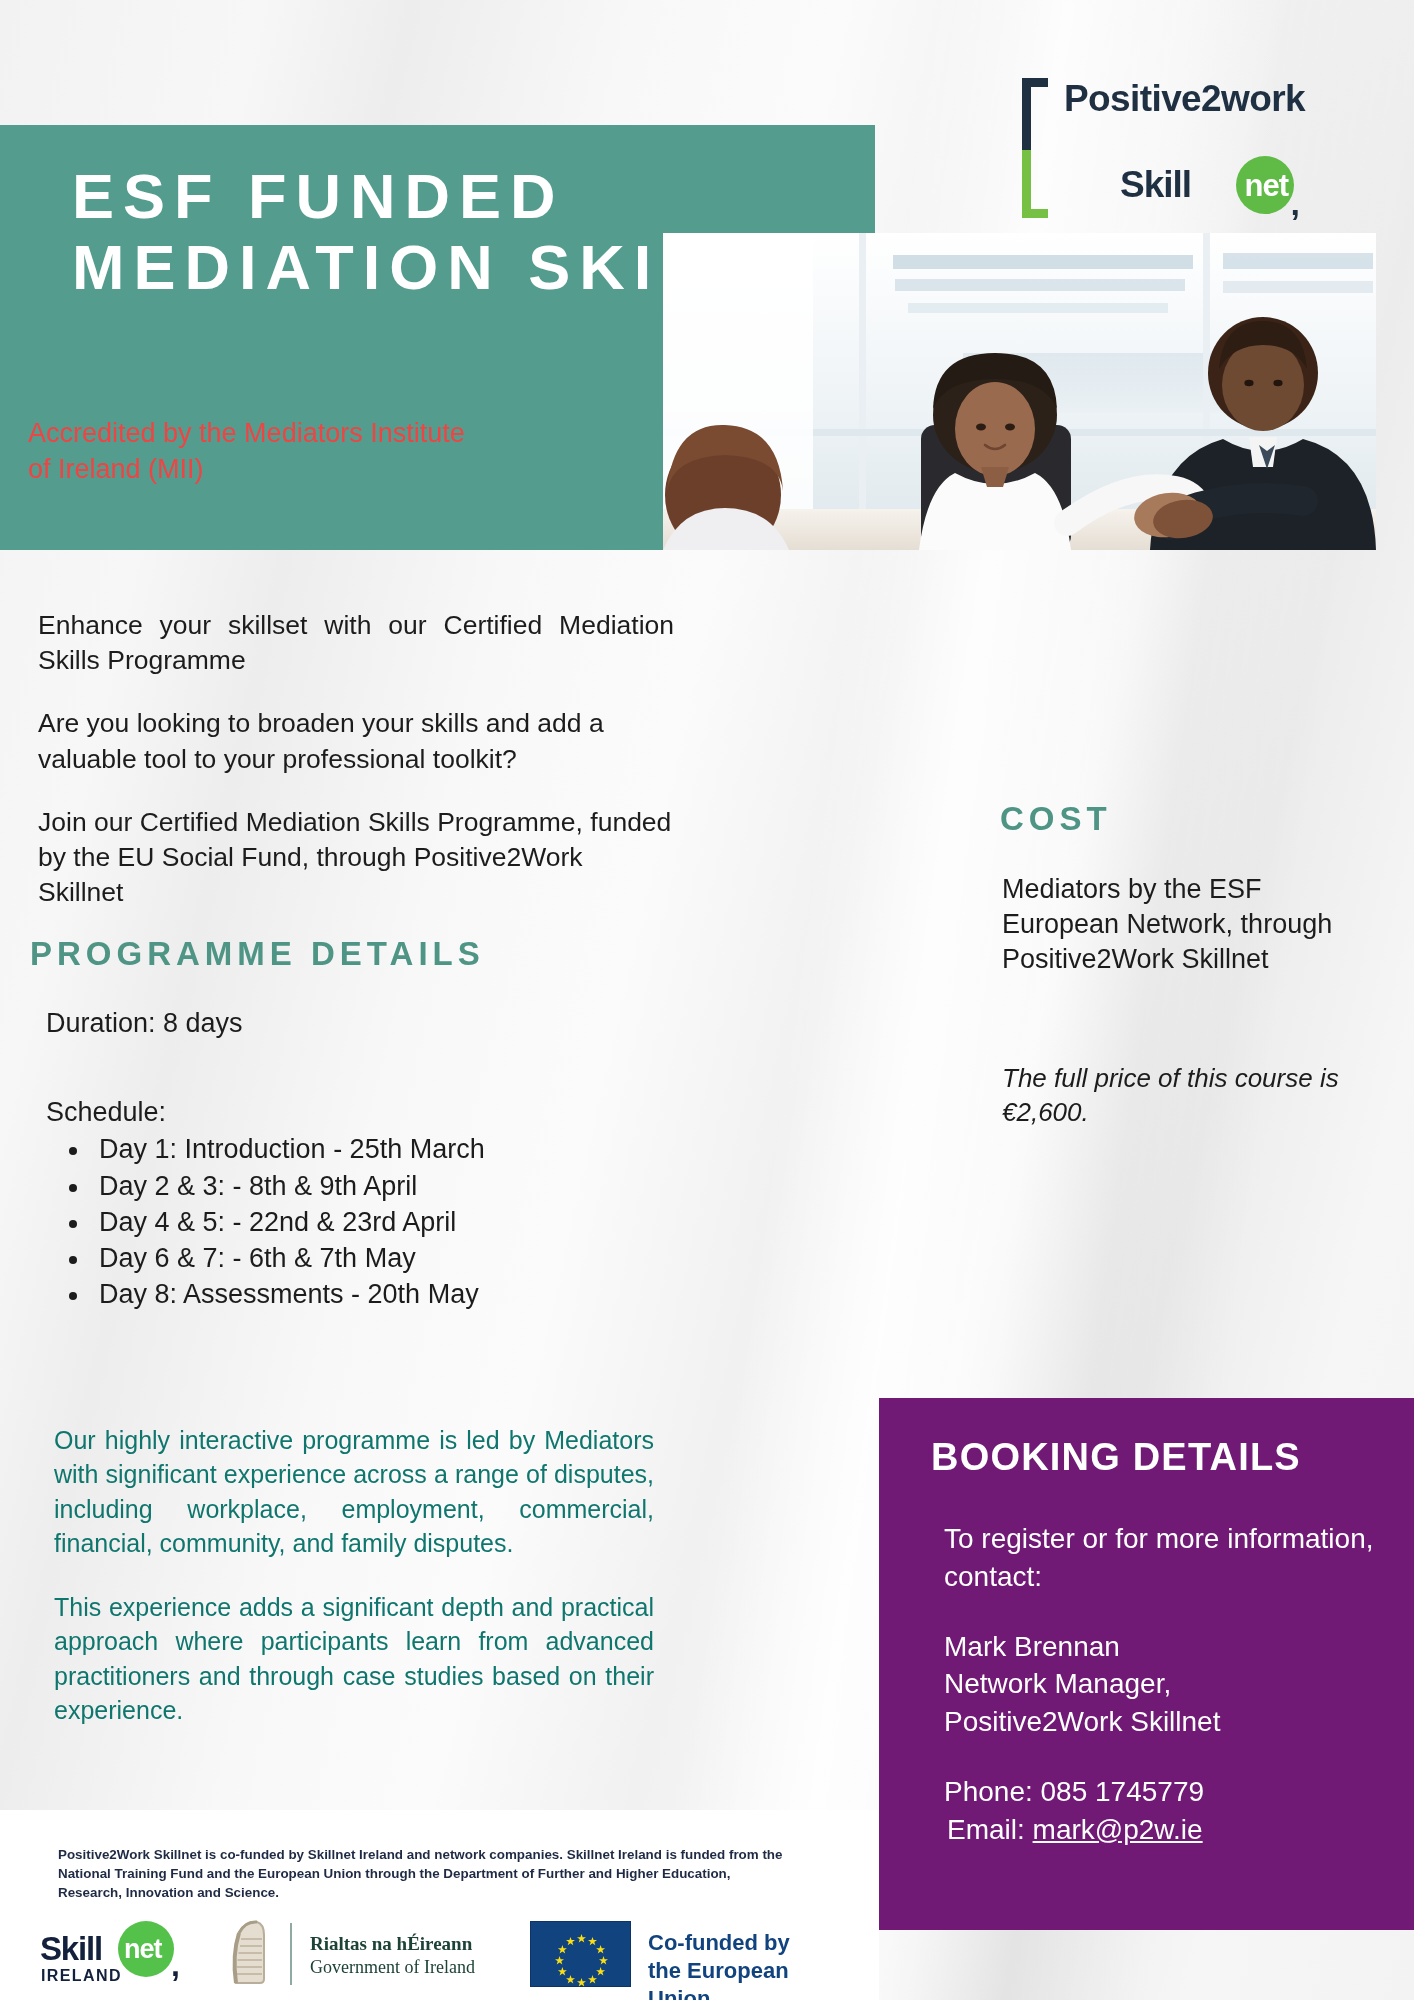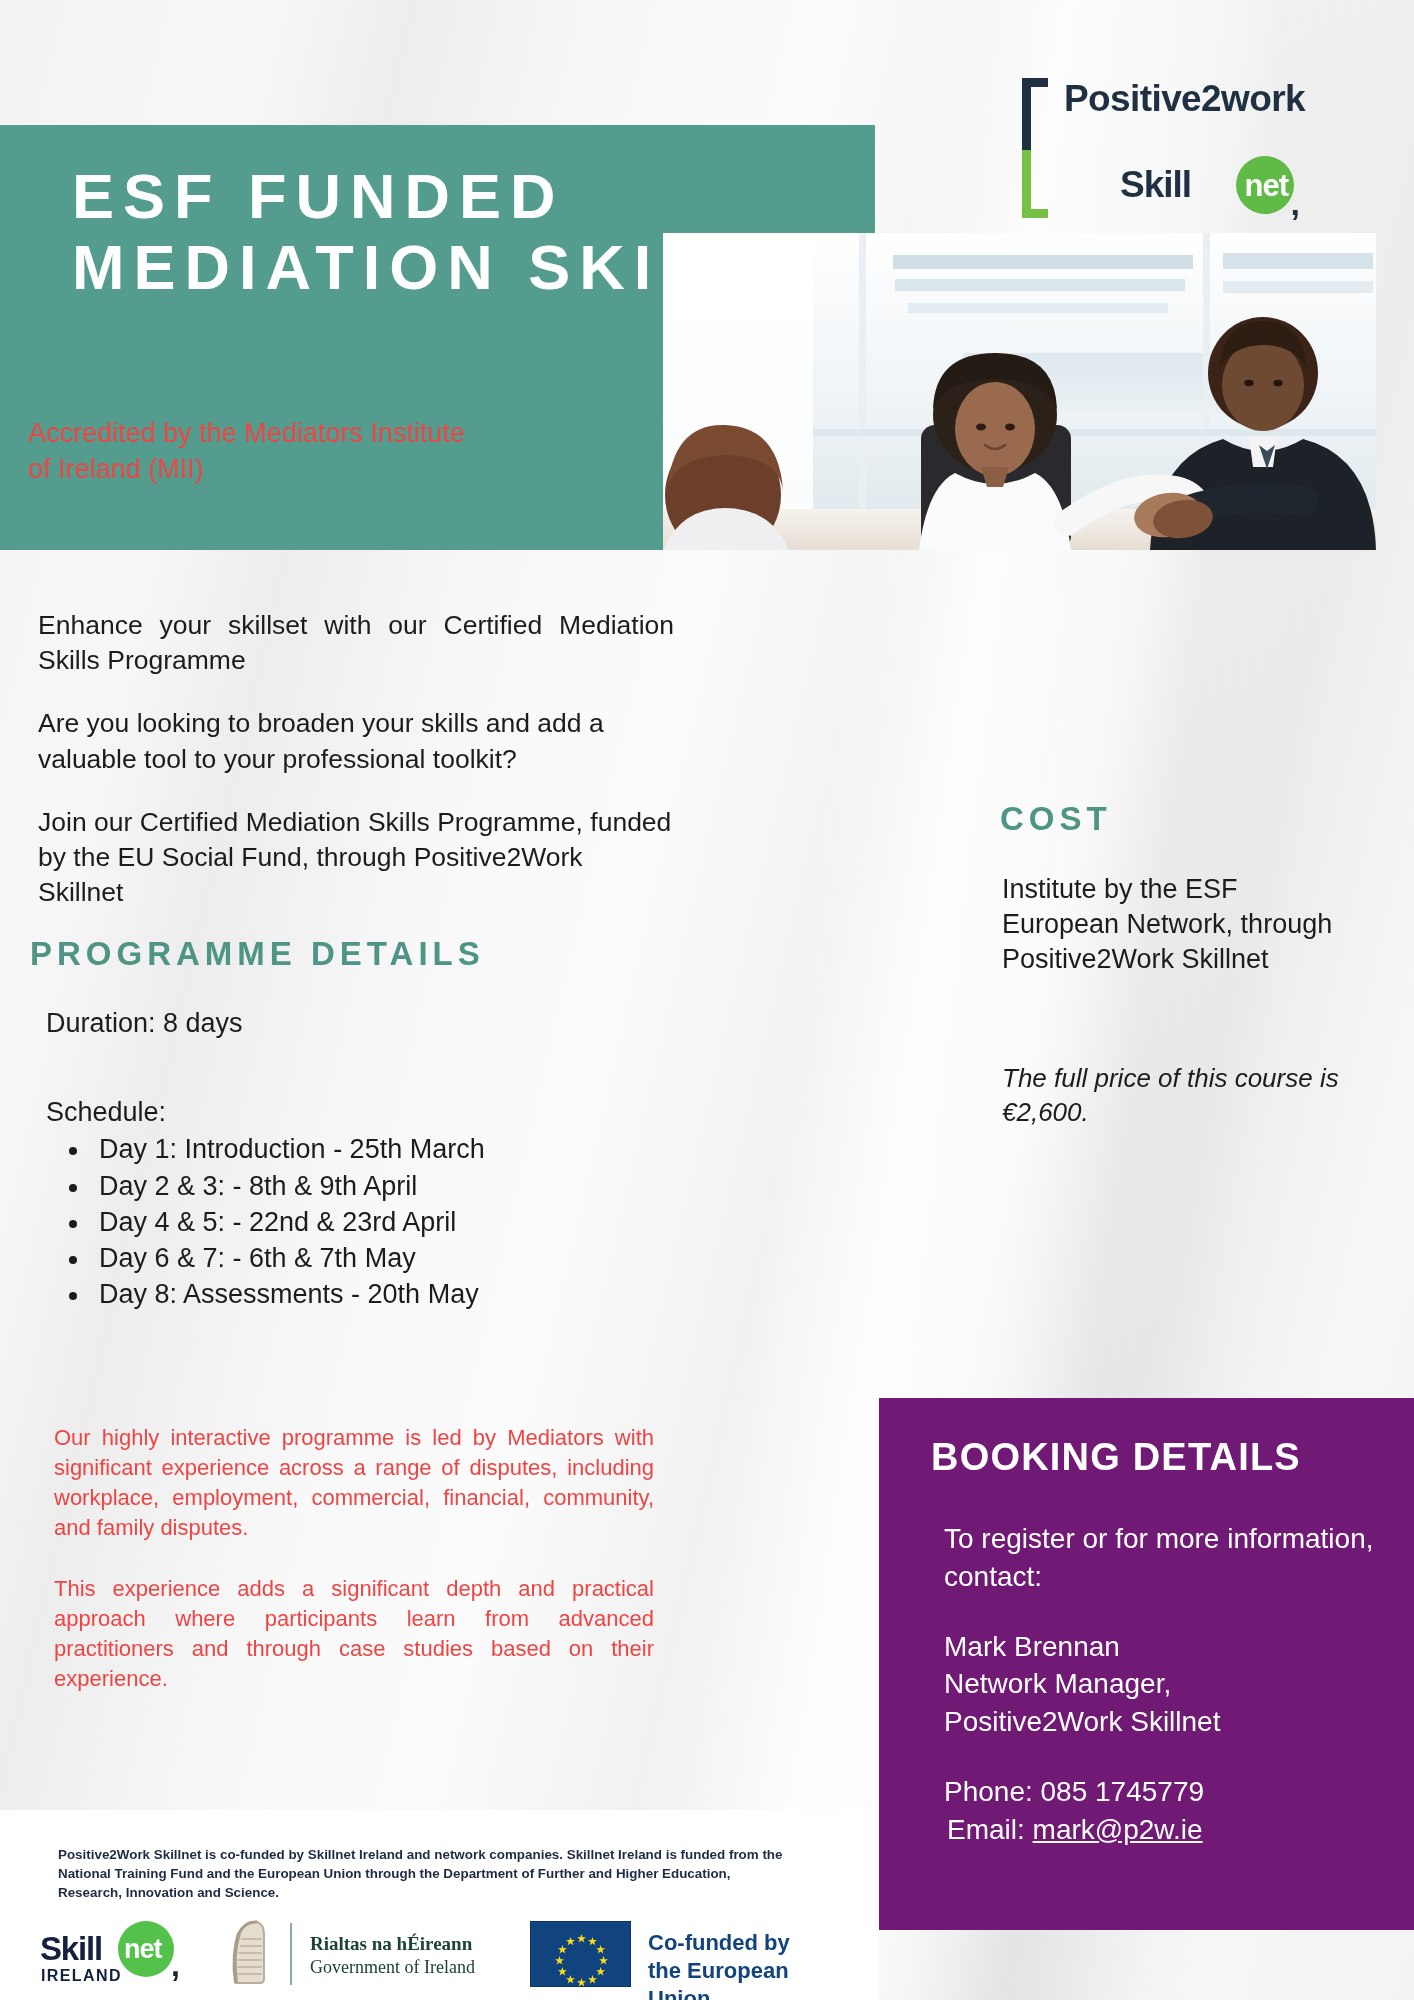--- a/index.html
+++ b/index.html
@@ -179,24 +179,24 @@
     left: 23px; top: 14px;
     width: 8px; height: 8px;
     border-radius: 50%;
     background: #1c1c1c;
   }
 
   .closing-block {
     position: absolute;
     left: 54px; top: 1423px;
     width: 600px;
-    font-size: 22px;
+    font-size: 25px;
     line-height: 1.37;
     text-align: justify;
-    color: #ef4444;
+    color: #0f766e;
   }
   .closing-block p { margin-bottom: 30px; }
 
   
   .cost-head { left: 1000px; top: 800px; font-size: 33px; }
   .cost-body {
     position: absolute;
     left: 1002px; top: 872px;
     width: 400px;
     font-size: 27px;
@@ -438,21 +438,21 @@
     </ul>
   </div>
 
   <div class="closing-block">
     <p>Our highly interactive programme is led by Mediators with significant experience across a range of disputes, including workplace, employment, commercial, financial, community, and family disputes.</p>
     <p>This experience adds a significant depth and practical approach where participants learn from advanced practitioners and through case studies based on their experience.</p>
   </div>
 
   <div class="section-head cost-head">COST</div>
   <div class="cost-body">
-    <div>Institute by the ESF</div>
+    <div>Mediators by the ESF</div>
     <div>European Network, through</div>
     <div>Positive2Work Skillnet</div>
   </div>
   <div class="cost-note">The full price of this course is €2,600.</div>
 
   <div class="booking-panel">
     <div class="booking-head">BOOKING DETAILS</div>
     <div class="booking-body">
       <p>To register or for more information, contact:</p>
       <p>

